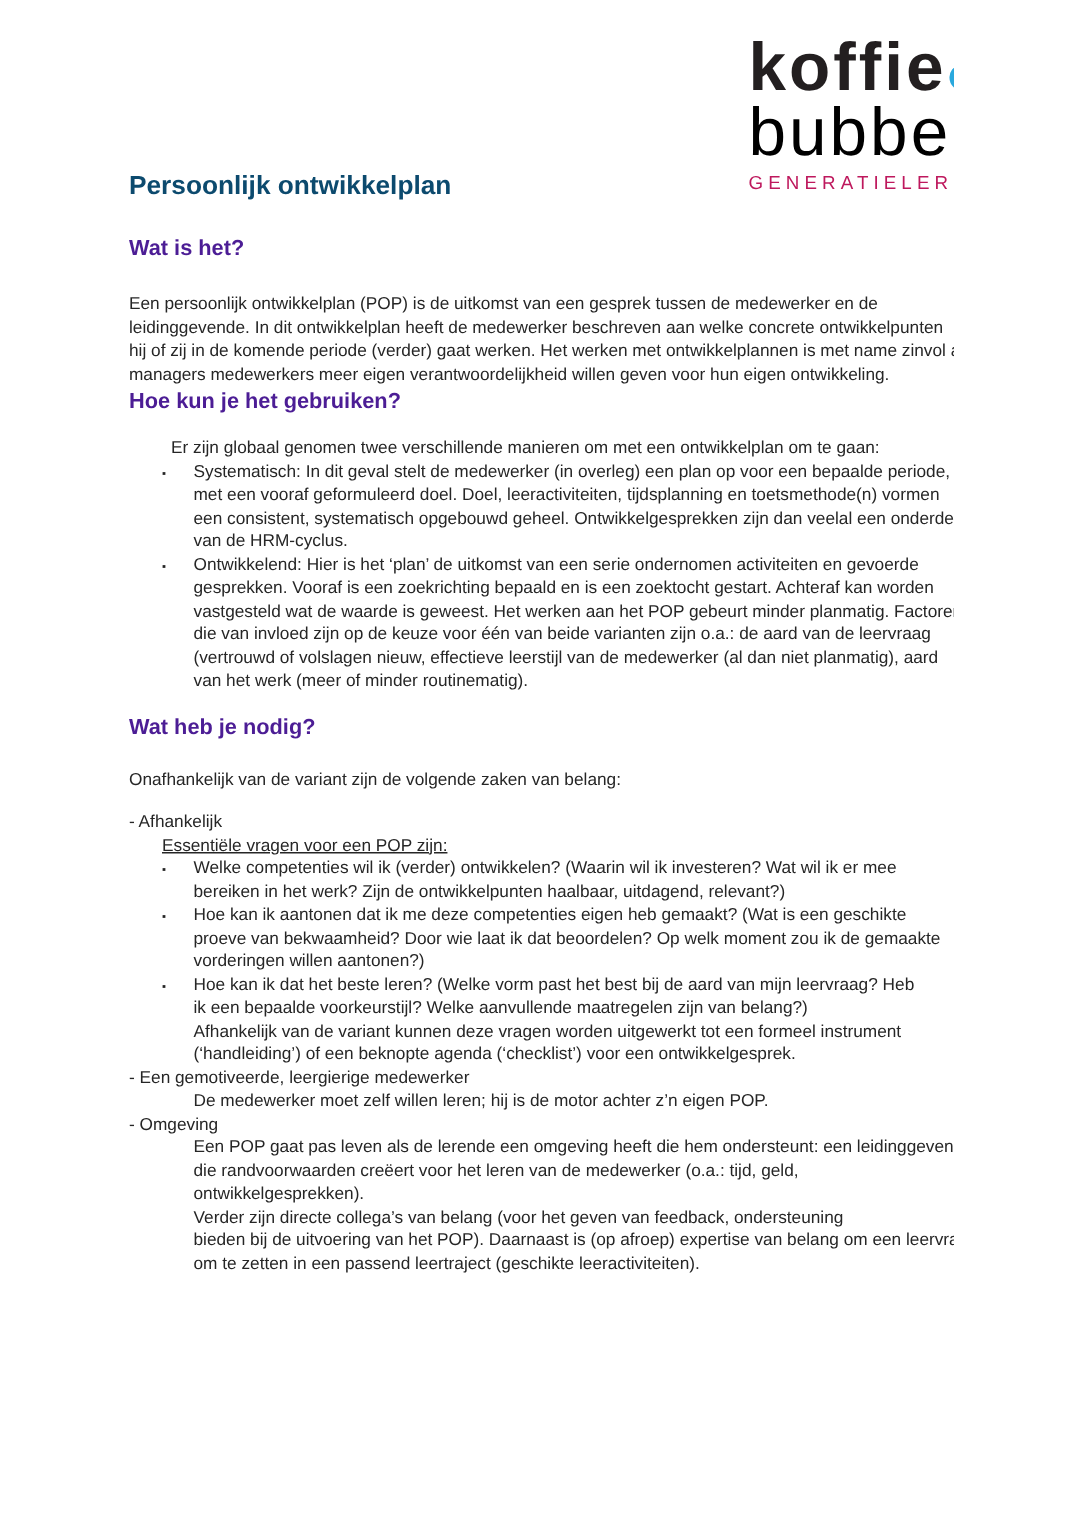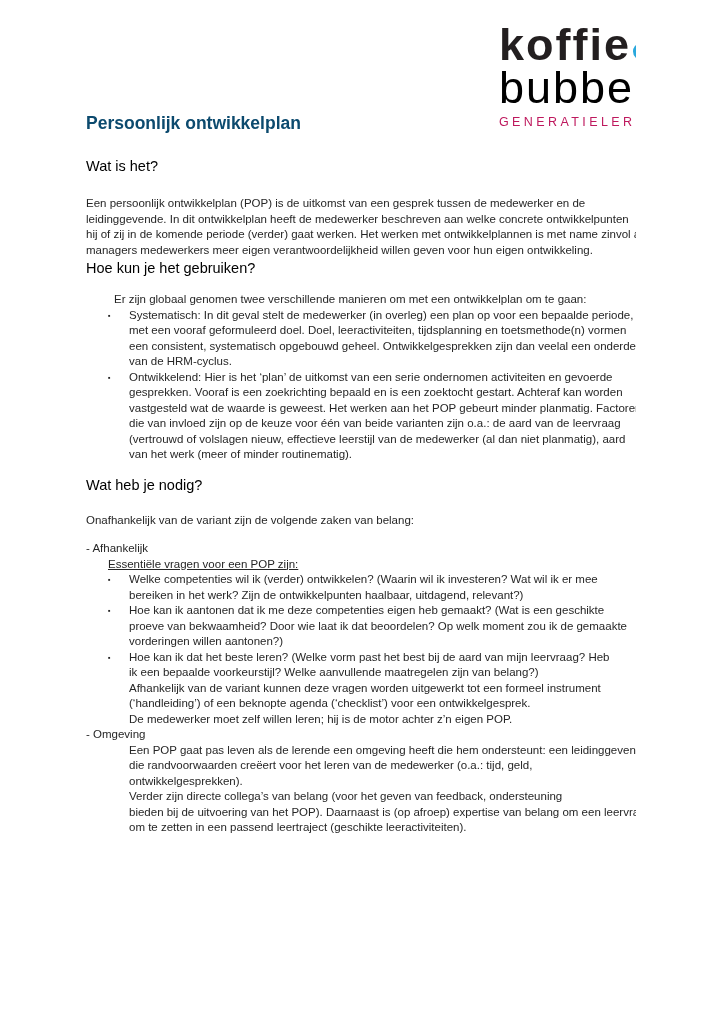--- a/index.html
+++ b/index.html
@@ -53,23 +53,23 @@
     line-height: 15.5px;
   }
   .doc-title {
     font-size: 17.5px;
     font-weight: 700;
     line-height: 22px;
     color: #0c4a6e;
   }
   .section-heading {
     font-size: 14.5px;
-    font-weight: 400;
+    font-weight: 700;
     line-height: 20px;
-    color: #000000;
+    color: #4c1d95;
   }
   .h-wat  { margin-top: 22px; }
   .h-hoe  { }
   .h-nodig{ margin-top: 12px; }
   .para   { margin-top: 20px; white-space: pre; }
   .intro  { margin-top: 14px; white-space: pre; padding-left: 28px; }
   .intro-nodig { margin-top: 18px; white-space: pre; }
   .bullet-list { margin: 0; }
   .bullet-item { display: flex; }
   .bullet-item .marker {
@@ -150,20 +150,21 @@
           <span class="marker">▪</span>
           <span class="btext">Hoe kan ik dat het beste leren? (Welke vorm past het best bij de aard van mijn leervraag? Heb
 ik een bepaalde voorkeurstijl? Welke aanvullende maatregelen zijn van belang?)
 Afhankelijk van de variant kunnen deze vragen worden uitgewerkt tot een formeel instrument
 (‘handleiding’) of een beknopte agenda (‘checklist’) voor een ontwikkelgesprek.</span>
         </div>
       </div>
     </div>
 
     <div>
+      <div class="group-label">- Een gemotiveerde, leergierige medewerker</div>
       <div class="group-lines">De medewerker moet zelf willen leren; hij is de motor achter z’n eigen POP.</div>
     </div>
 
     <div>
       <div class="group-label">- Omgeving</div>
       <div class="group-lines">Een POP gaat pas leven als de lerende een omgeving heeft die hem ondersteunt: een leidinggevende
 die randvoorwaarden creëert voor het leren van de medewerker (o.a.: tijd, geld,
 ontwikkelgesprekken).
 Verder zijn directe collega’s van belang (voor het geven van feedback, ondersteuning
 bieden bij de uitvoering van het POP). Daarnaast is (op afroep) expertise van belang om een leervraag

